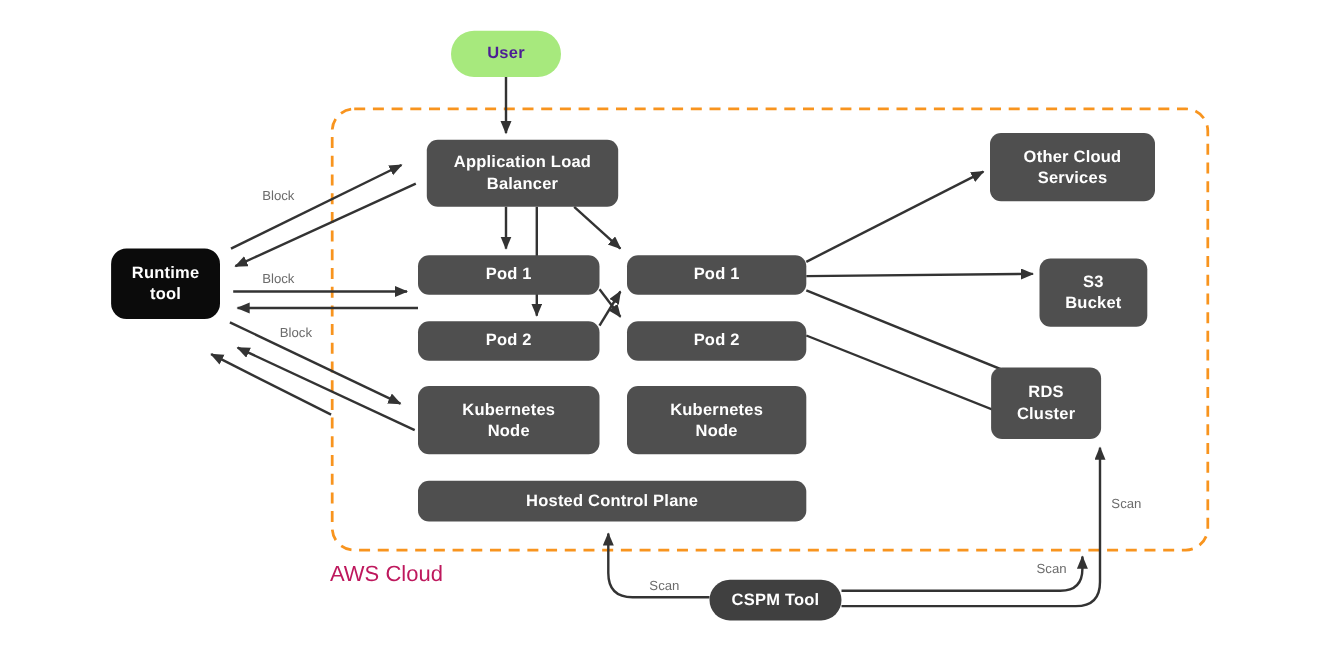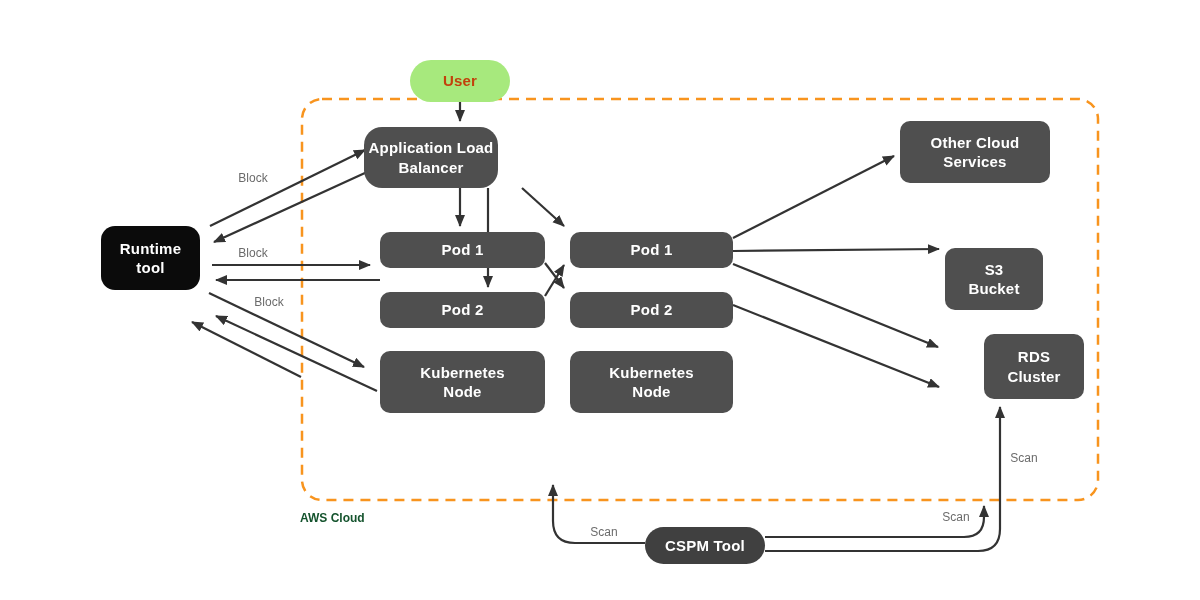--- a/index.html
+++ b/index.html
@@ -19,36 +19,36 @@
     border-radius: 10px;
     background: #4F4F4F;
     color: #ffffff;
     font-weight: bold;
     font-size: 15px;
     line-height: 1.28;
     white-space: pre-line;
     letter-spacing: .2px;
     box-sizing: border-box;
   }
-  .node--pill-green { background: #A7E97D; color: #c2410c; border-radius: 21px; margin-top: 32px; }
+  .node--pill-green { background: #A7E97D; color: #4c1d95; border-radius: 21px; }
   .node--black { background: #0B0B0B; color: #ffffff; border-radius: 14px; }
   .node--pill-red { background: #404040; color: #ffffff; border-radius: 19px; }
 
   .edge-label {
     position: absolute;
     transform: translate(-50%, -50%);
     color: #6B6B6B;
     font-size: 12px;
     white-space: nowrap;
   }
   .region-label {
     position: absolute;
-    color: #14532d;
-    font-size: 12px;
-    font-weight: bold;
+    color: #be185d;
+    font-size: 20px;
+    font-weight: normal;
     white-space: nowrap;
   }
 </style>
 </head>
 <body>
 
 <div class="canvas">
 
   <svg class="edges-layer" width="1200" height="600" viewBox="0 0 1200 600">
     <defs>
@@ -84,45 +84,46 @@
       <path d="M301 377 L192 322" marker-end="url(#ah)"></path>
 
       <path d="M645 543 L575 543 Q553 543 553 521 L553 485" marker-end="url(#ah)"></path>
       <path d="M765 537 L964 537 Q984 537 984 517 L984 506" marker-end="url(#ah)"></path>
       <path d="M765 551 L978 551 Q1000 551 1000 529 L1000 407" marker-end="url(#ah)"></path>
     </g>
   </svg>
 
   <div class="node node--pill-green" style="left:410px; top:28px; width:100px; height:42px;">User</div>
 
-  <div class="node" style="left:364px; top:127px; width:134px; height:61px;border-radius:18px;">Application Load
+  <div class="node" style="left:388px; top:127px; width:174px; height:61px;">Application Load
 Balancer</div>
 
   <div class="node" style="left:380px; top:232px; width:165px; height:36px;">Pod 1</div>
 
   <div class="node" style="left:380px; top:292px; width:165px; height:36px;">Pod 2</div>
 
   <div class="node" style="left:380px; top:351px; width:165px; height:62px;">Kubernetes
 Node</div>
 
   <div class="node" style="left:570px; top:232px; width:163px; height:36px;">Pod 1</div>
 
   <div class="node" style="left:570px; top:292px; width:163px; height:36px;">Pod 2</div>
 
   <div class="node" style="left:570px; top:351px; width:163px; height:62px;">Kubernetes
 Node</div>
 
+  <div class="node" style="left:380px; top:437px; width:353px; height:37px;">Hosted Control Plane</div>
 
   <div class="node" style="left:900px; top:121px; width:150px; height:62px;">Other Cloud
 Services</div>
 
-  <div class="node" style="left:945px; top:248px; width:98px; height:62px;">S3
+  <div class="node" style="left:945px; top:235px; width:98px; height:62px;">S3
 Bucket</div>
 
-  <div class="node" style="left:984px; top:334px; width:100px; height:65px;">RDS
+  <div class="node" style="left:901px; top:334px; width:100px; height:65px;">RDS
 Cluster</div>
 
   <div class="node node--black" style="left:101px; top:226px; width:99px; height:64px;">Runtime
 tool</div>
 
   <div class="node node--pill-red" style="left:645px; top:527px; width:120px; height:37px;">CSPM Tool</div>
 
   <span class="edge-label" style="left:253px; top:178px;">Block</span>
   <span class="edge-label" style="left:253px; top:253px;">Block</span>
   <span class="edge-label" style="left:269px; top:302px;">Block</span>

